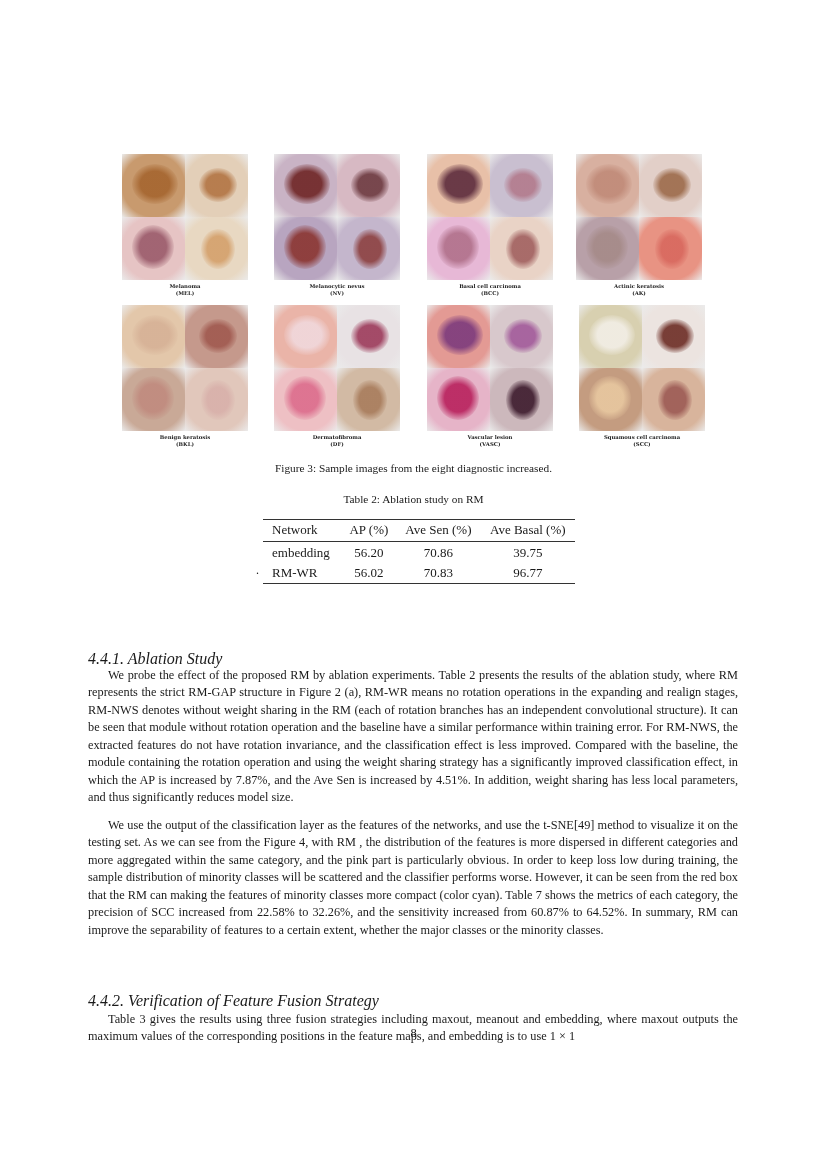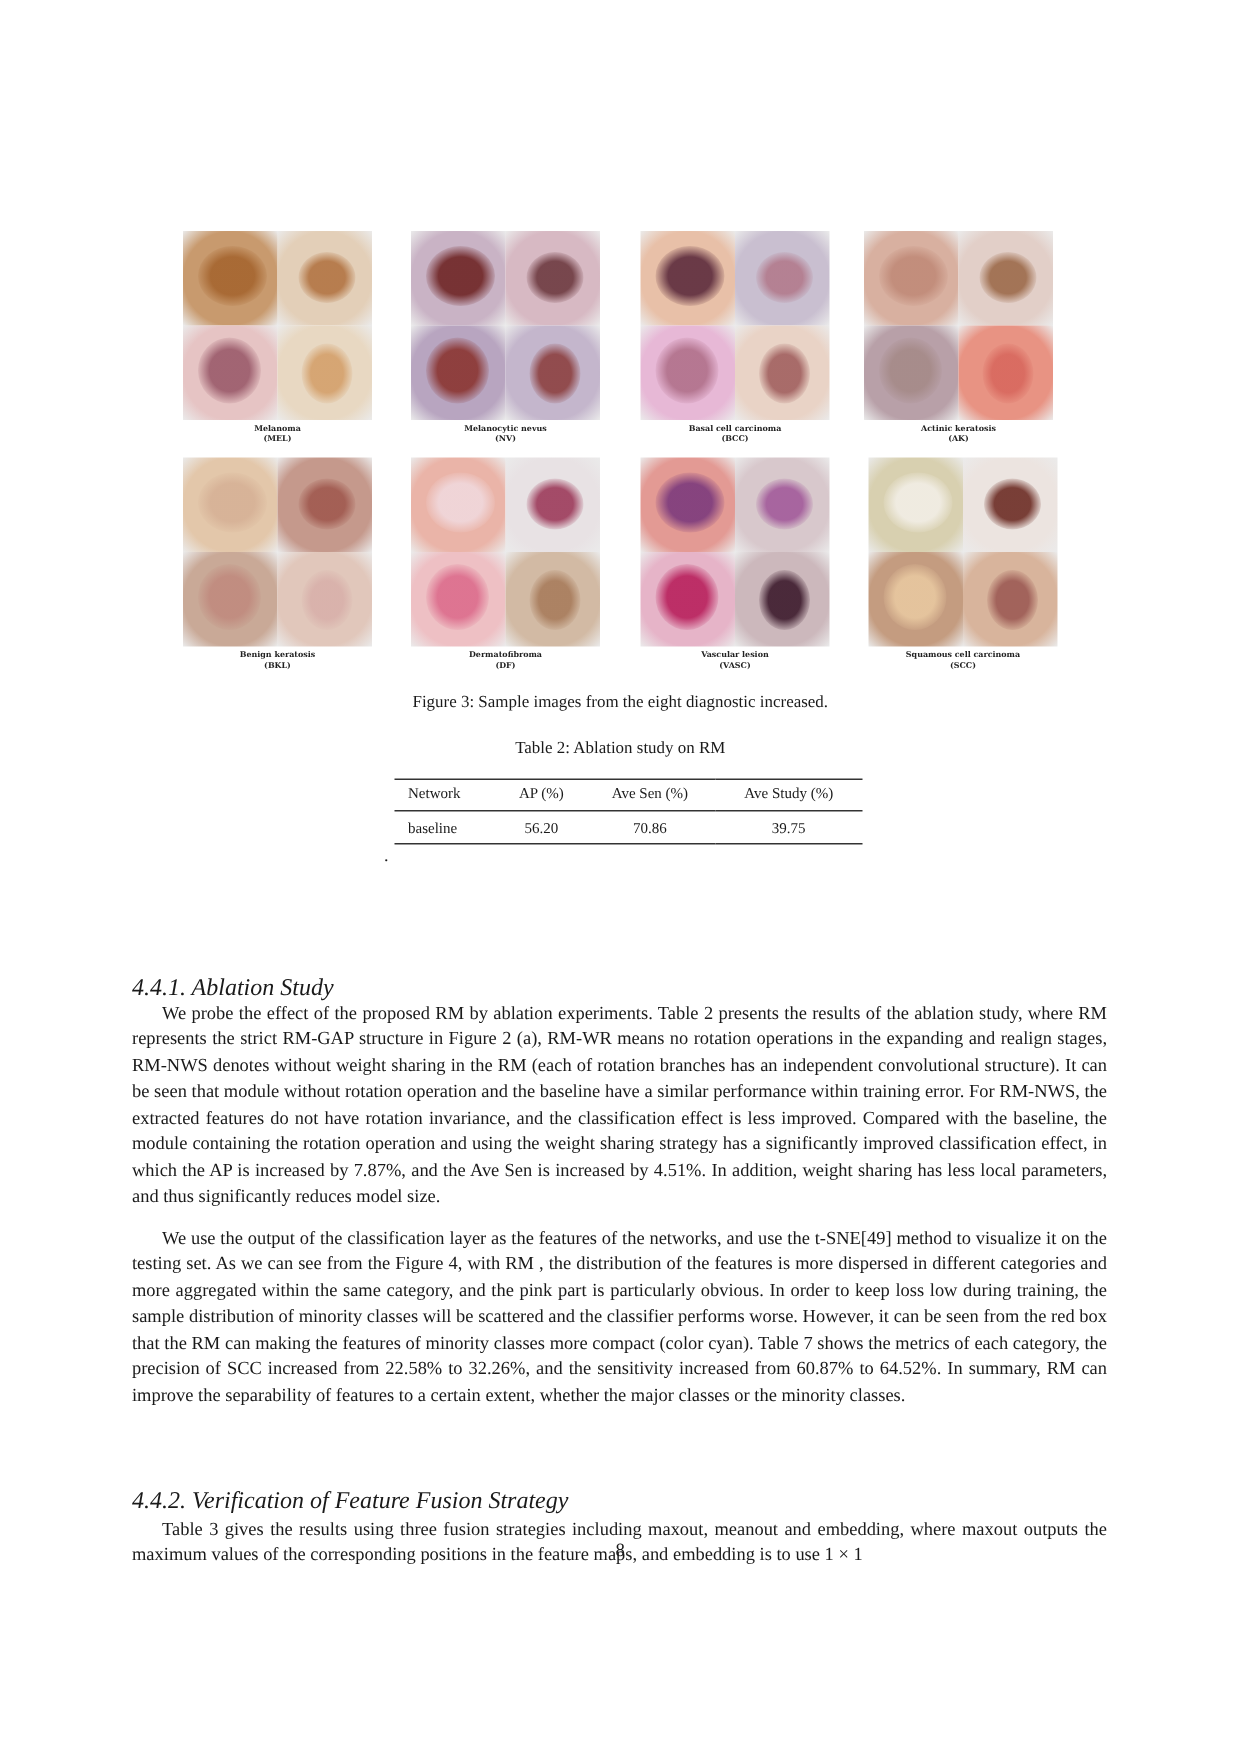--- a/index.html
+++ b/index.html
@@ -10,21 +10,21 @@
   .panel { position: absolute; width: 126px; }
   .grid { width: 126px; height: 126px; display: grid; grid-template-columns: 1fr 1fr; grid-template-rows: 1fr 1fr; }
   .tile { position: relative; overflow: hidden; }
   .lesion { position: absolute; border-radius: 50%; }
   .plabel { text-align: center; font-family: "DejaVu Serif", serif; font-weight: bold;
             font-size: 5.3px; line-height: 7px; margin-top: 3px; color: #222; }
 
   .caption { position: absolute; left: 0; width: 827px; text-align: center; font-size: 11.3px; }
 
   table.abl { position: absolute; left: 263px; top: 519px; width: 312px; border-collapse: collapse;
-              font-size: 10px; border-top: 1.2px solid #333; border-bottom: 1.2px solid #333; }
+              font-size: 13px; border-top: 1.2px solid #333; border-bottom: 1.2px solid #333; }
   table.abl th { font-weight: normal; padding: 2px 6px 3px 6px; border-bottom: 0.8px solid #333; height: 15px; }
   table.abl td { padding: 1px 6px 1px 6px; height: 18px; text-align: center; }
   table.abl td.l, table.abl th.l { text-align: left; padding-left: 9px; }
   table.abl tr.first td { padding-top: 2px; }
   table.abl td.b { font-weight: bold; }
   .stray-dot { position: absolute; left: 256px; top: 563px; font-size: 12px; }
 
   .section-head { position: absolute; left: 88px; font-style: italic; font-size: 16px; }
   .para { position: absolute; left: 88px; width: 650px; font-size: 12.3px; line-height: 17.45px;
           text-align: justify; text-indent: 20px; margin: 0; hyphens: none; }
@@ -202,30 +202,36 @@
 <div class="caption" style="top:493px;">Table 2: Ablation study on RM</div>
 
 <div class="stray-dot">.</div>
 
 <table class="abl">
   <thead>
     <tr>
       <th class="l">Network</th>
       <th>AP (%)</th>
       <th>Ave Sen (%)</th>
-      <th>Ave Study (%)</th>
+      <th>Ave Basal (%)</th>
     </tr>
   </thead>
   <tbody>
     <tr class="first">
-      <td class="l">baseline</td>
+      <td class="l">embedding</td>
       <td>56.20</td>
       <td>70.86</td>
       <td>39.75</td>
     </tr>
+    <tr>
+      <td class="l">RM-WR</td>
+      <td>56.02</td>
+      <td>70.83</td>
+      <td>96.77</td>
+    </tr>
   </tbody>
 </table>
 
 <div class="section-head" style="top:650px;">4.4.1.  Ablation Study</div>
 <p class="para" style="top:667px;">We probe the effect of the proposed RM by ablation experiments. Table 2 presents the results of the ablation study, where RM represents the strict RM-GAP structure in Figure 2 (a), RM-WR means no rotation operations in the expanding and realign stages, RM-NWS denotes without weight sharing in the RM (each of rotation branches has an independent convolutional structure). It can be seen that module without rotation operation and the baseline have a similar performance within training error. For RM-NWS, the extracted features do not have rotation invariance, and the classification effect is less improved. Compared with the baseline, the module containing the rotation operation and using the weight sharing strategy has a significantly improved classification effect, in which the AP is increased by 7.87%, and the Ave Sen is increased by 4.51%. In addition, weight sharing has less local parameters, and thus significantly reduces model size.</p>
 <p class="para" style="top:817px;">We use the output of the classification layer as the features of the networks, and use the t-SNE[49] method to visualize it on the testing set. As we can see from the Figure 4, with RM , the distribution of the features is more dispersed in different categories and more aggregated within the same category, and the pink part is particularly obvious. In order to keep loss low during training, the sample distribution of minority classes will be scattered and the classifier performs worse. However, it can be seen from the red box that the RM can making the features of minority classes more compact (color cyan). Table 7 shows the metrics of each category, the precision of SCC increased from 22.58% to 32.26%, and the sensitivity increased from 60.87% to 64.52%. In summary, RM can improve the separability of features to a certain extent, whether the major classes or the minority classes.</p>
 
 <div class="section-head" style="top:992px;">4.4.2.  Verification of Feature Fusion Strategy</div>
 <p class="para" style="top:1011px;">Table 3 gives the results using three fusion strategies including maxout, meanout and embedding, where maxout outputs the maximum values of the corresponding positions in the feature maps, and embedding is to use 1 × 1</p>
 

